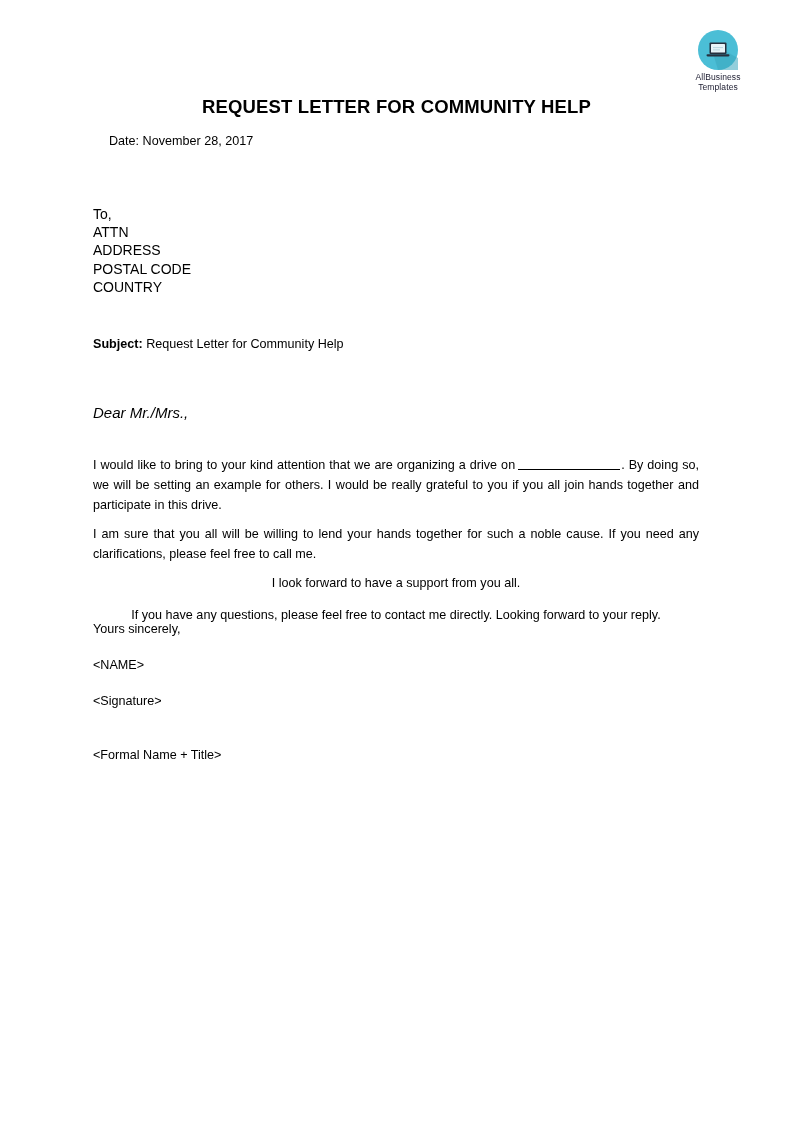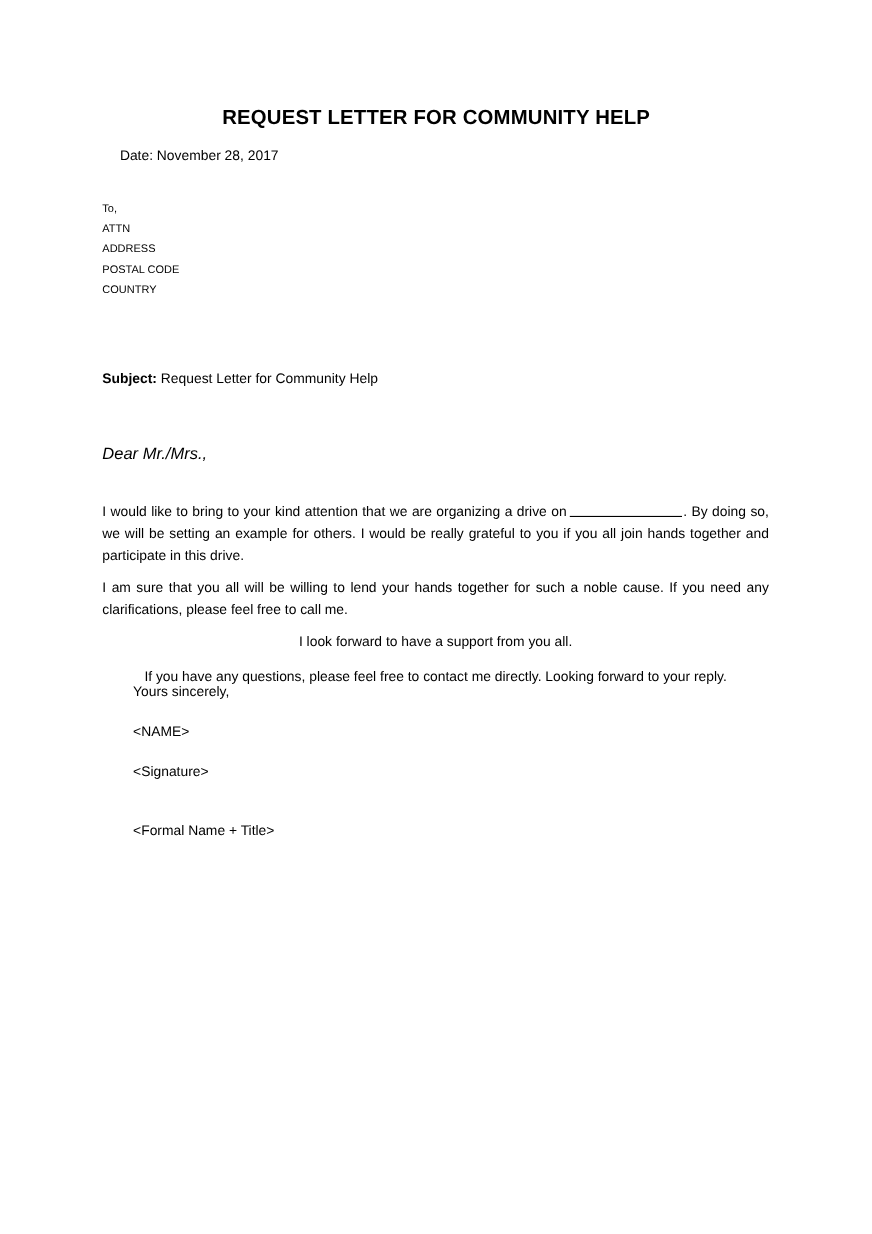--- a/index.html
+++ b/index.html
@@ -72,23 +72,23 @@
   .line-date {
     position: absolute;
     top: 134px;
     left: 0;
     font-size: 12.6px;
     margin-left: 16px;
   }
 
   .address-block {
     position: absolute;
-    top: 182px;
-    left: 0;
-    font-size: 10px;
+    top: 205px;
+    left: 0;
+    font-size: 14px;
     line-height: 18.2px;
   }
 
   .address-block div { white-space: pre; }
 
   .line-subject {
     position: absolute;
     top: 337px;
     left: 0;
     font-size: 12.6px;
@@ -118,21 +118,20 @@
 
   .p1 { top: 443px; margin-top: 12px; }
   .p2 { top: 511px; }
   .p3 { top: 560px; }
   .p4 { top: 592px; }
 
   .closing {
     position: absolute;
     left: 0;
     font-size: 12.6px;
-    margin-left: 28px;
   }
 
   .c1 { top: 622px; }
   .c2 { top: 658px; }
   .c3 { top: 694px; }
   .c4 { top: 748px; }
 
   
   .blank-fill {
     display: inline-block;
@@ -152,20 +151,37 @@
     text-align: center;
     font-size: 9.5px;
     color: #000000;
   }
 </style>
 </head>
 <body>
 
 <div class="page">
 
+  <div class="brand">
+    <div class="brand-mark">
+      <svg width="40" height="40" viewBox="0 0 40 40" xmlns="http://www.w3.org/2000/svg">
+        <circle cx="20" cy="20" r="20" fill="#4bbed6"></circle>
+        <path d="M 12 13 L 40 28 L 40 40 L 20 40 Z" fill="#3aa5bd" opacity="0.55"></path>
+        <rect x="11.5" y="12.5" width="17" height="11.5" rx="1.1" fill="#26313f"></rect>
+        <rect x="13" y="14" width="14" height="8.5" rx="0.6" fill="#e8f4f8"></rect>
+        <rect x="15" y="17" width="10" height="1.1" fill="#bcd9e2"></rect>
+        <rect x="15" y="19.3" width="7" height="1.1" fill="#bcd9e2"></rect>
+        <rect x="8.5" y="24.2" width="23" height="2.2" rx="1.1" fill="#26313f"></rect>
+      </svg>
+    </div>
+    <div class="brand-name">
+      <span>AllBusiness</span>
+      <span>Templates</span>
+    </div>
+  </div>
 
   <div class="doc-title">REQUEST LETTER  FOR COMMUNITY HELP</div>
 
   <div class="body-col">
 
     <div class="line-date">Date: November 28, 2017</div>
 
     <div class="address-block">
       <div>To,</div>
       <div>ATTN</div>

